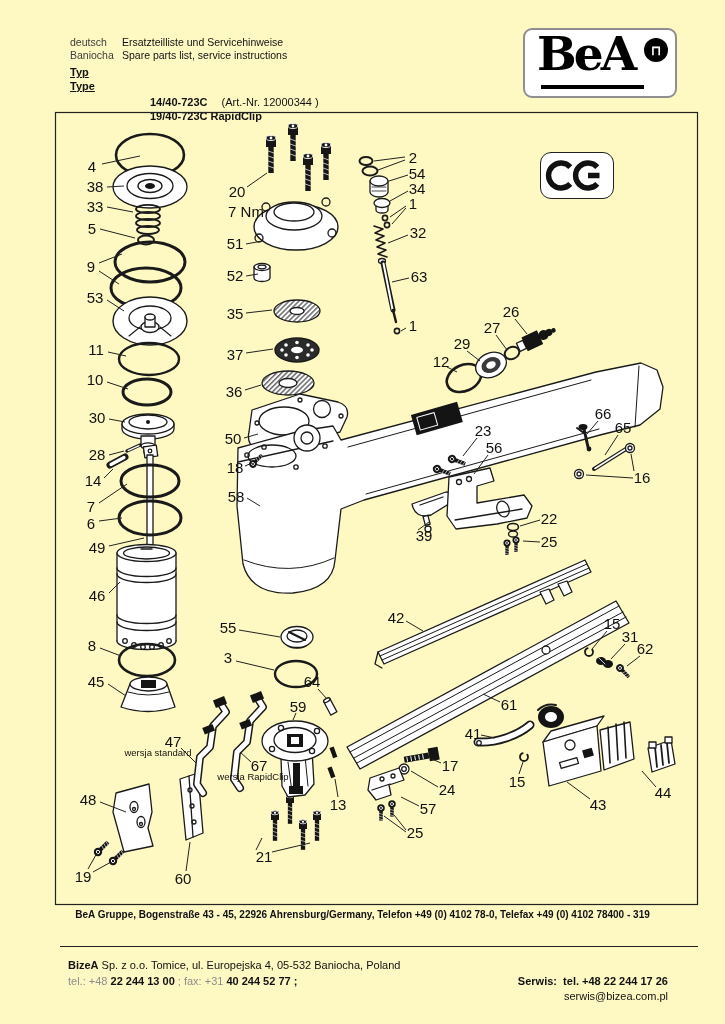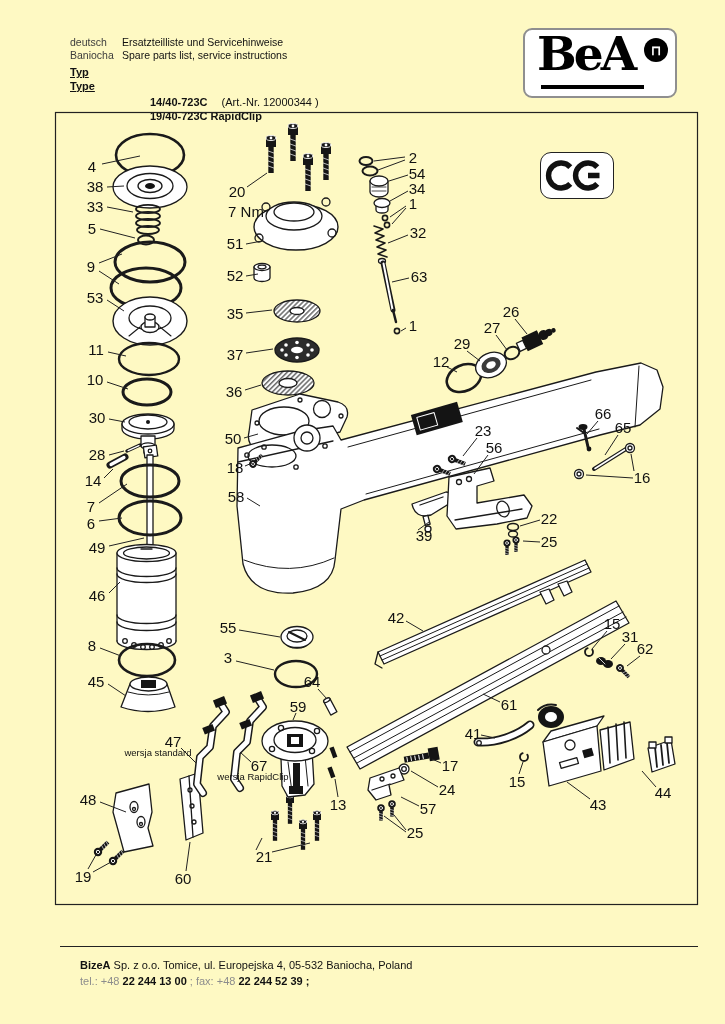--- a/index.html
+++ b/index.html
@@ -27,21 +27,21 @@
   #anno text.note{font-size:9.5px;}
   #anno line{stroke:#222;stroke-width:1;}
   .strip-o{fill:none;stroke:#1a1a1a;stroke-width:8;stroke-linejoin:round;stroke-linecap:round;}
   .strip-i{fill:none;stroke:#fff;stroke-width:5;stroke-linejoin:round;stroke-linecap:round;}
   .strip-o2{fill:none;stroke:#1a1a1a;stroke-width:9;stroke-linecap:round;}
   .strip-i2{fill:none;stroke:#fff;stroke-width:5.5;stroke-linecap:round;}
   
   .f-line1{left:0;top:909px;width:100%;text-align:center;font-size:10px;font-weight:bold;}
   .f-url{left:0;top:924px;width:100%;text-align:center;font-size:10px;font-weight:bold;}
   .f-rule{left:60px;top:946px;width:638px;border-top:1.4px solid #222;}
-  .f-biz{left:80px;top:958px;font-size:11px;line-height:15.5px;}
+  .f-biz{left:68px;top:958px;font-size:11px;line-height:15.5px;}
   .f-biz .gray{color:#8d8d8d;text-align:right;}
   .f-serwis{right:57px;top:973.5px;font-size:11px;line-height:15.5px;text-align:right;}
   .f-serwis b{white-space:pre;}
   b{font-weight:bold;}
 </style>
 </head>
 <body>
 
 <div class="page">
 
@@ -639,25 +639,30 @@
         <line x1="406" y1="832" x2="384" y2="816"></line>
         <text x="415" y="838">25</text>
         <line x1="256" y1="850" x2="262" y2="838"></line>
         <line x1="272" y1="852" x2="310" y2="843"></line>
         <text x="264" y="862">21</text>
         <text x="158" y="756" class="note">wersja standard</text>
         <text x="253" y="780" class="note">wersja RapidClip</text>
       </g>
   </svg>
 
+  <div class="abs f-line1">BeA Gruppe, Bogenstraße 43 - 45, 22926  Ahrensburg/Germany, Telefon +49 (0) 4102 78-0,    Telefax +49 (0) 4102 78400 - 319</div>
   <div class="abs f-rule"></div>
 
   <div class="abs f-biz">
     <div>
       <b>BizeA</b><span> Sp. z o.o. Tomice, ul. Europejska 4, 05-532 Baniocha, Poland</span>
     </div>
     <div>
-      <span class="gray">tel.: +48 </span><b>22 244 13 00</b><span class="gray"> ; fax: +48 </span><b>22 244 52 39</b><b> ;</b>
+      <span class="gray">tel.: +48 </span><b>22 244 13 00</b><span class="gray"> ; fax: +31 </span><b>40 244 52 77</b><b> ;</b>
     </div>
   </div>
 
+  <div class="abs f-serwis">
+    <div><b>Serwis:  tel. +48 22 244 17 26</b></div>
+    <div>serwis@bizea.com.pl</div>
+  </div>
 
 </div>
 
 </body></html>

